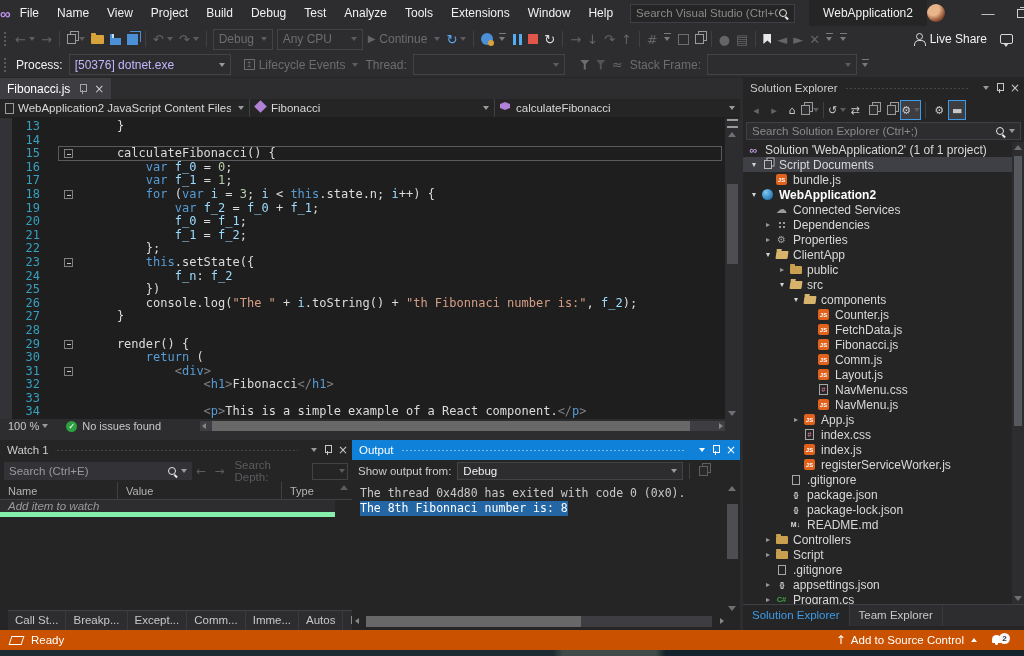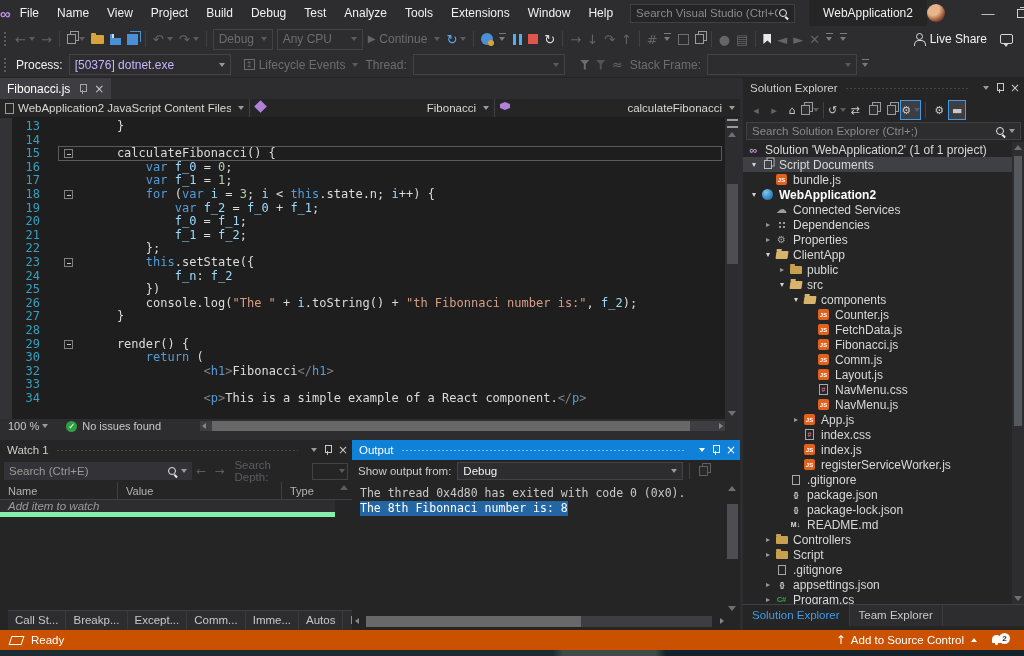--- a/index.html
+++ b/index.html
@@ -60,21 +60,21 @@
   #main { position:absolute; left:0; top:78px; width:1024px; height:552px; background:#2D2D30; }
 
   
   #editor { position:absolute; left:0; top:0; width:740px; height:355px; background:#1E1E1E; }
   #tabstrip { height:21px; background:#2D2D30; display:flex; }
   #ftab { background:#3E3E42; color:#FFFFFF; display:flex; align-items:center; padding:0 7px; font-size:12px; }
   #ftab .pin { position:relative; width:9px; height:10px; margin-left:8px; opacity:.75; }
   .pin::before { content:""; position:absolute; left:2px; top:0; width:5px; height:6px; border:1px solid #C8C8C8; }
   .pin::after { content:""; position:absolute; left:4px; top:6px; width:1px; height:4px; background:#C8C8C8; }
   .xg { color:#C8C8C8; font-size:12px; margin-left:7px; font-family:"DejaVu Sans",sans-serif; }
-  #navbar { height:19px; background:#252526; display:flex; border-bottom:1px solid #1E1E1E;text-align:right; }
+  #navbar { height:19px; background:#252526; display:flex; border-bottom:1px solid #1E1E1E; }
   .navdd { display:flex; align-items:center; border-right:1px solid #3F3F46; padding:0 5px; overflow:hidden; }
   .navdd .lbl { flex:1; color:#D8D8D8; font-size:11.5px; white-space:nowrap; overflow:hidden; margin:0 4px; }
   .nico { width:12px; height:12px; flex:none; position:relative; }
   .nico-doc { border:1px solid #9A9A9A; width:9px; height:11px; }
   .nico-class { background:#B180D7; width:9px; height:9px; transform:rotate(45deg); margin-left:1px; }
   .nico-method { background:#B180D7; width:10px; height:8px; border-radius:1px; clip-path:polygon(0 25%,50% 0,100% 25%,100% 75%,50% 100%,0 75%); }
   #codearea { position:relative; height:301px; overflow:hidden; }
   #bpmargin { position:absolute; left:0; top:0; width:12px; height:100%; background:#333337; }
   #codelines { position:absolute; left:0; top:2px; width:100%; font-family:"DejaVu Sans Mono",monospace; font-size:12px; line-height:13.6px; }
   .cl { position:relative; height:13.6px; white-space:pre; }
@@ -431,20 +431,21 @@
             <div class="cl"><span class="num">21</span><span class="ctext"><span class="tk-p">            </span><span class="tk-i">f_1</span><span class="tk-p"> = </span><span class="tk-i">f_2</span><span class="tk-p">;</span></span></div>
             <div class="cl"><span class="num">22</span><span class="ctext"><span class="tk-p">        };</span></span></div>
             <div class="cl"><span class="num">23</span><span class="fold"></span><span class="ctext"><span class="tk-p">        </span><span class="tk-k">this</span><span class="tk-p">.setState({</span></span></div>
             <div class="cl"><span class="num">24</span><span class="ctext"><span class="tk-p">            </span><span class="tk-i">f_n</span><span class="tk-p">: </span><span class="tk-i">f_2</span></span></div>
             <div class="cl"><span class="num">25</span><span class="ctext"><span class="tk-p">        })</span></span></div>
             <div class="cl"><span class="num">26</span><span class="ctext"><span class="tk-p">        console.log(</span><span class="tk-s">"The "</span><span class="tk-p"> + </span><span class="tk-i">i</span><span class="tk-p">.toString() + </span><span class="tk-s">"th Fibonnaci number is:"</span><span class="tk-p">, </span><span class="tk-i">f_2</span><span class="tk-p">);</span></span></div>
             <div class="cl"><span class="num">27</span><span class="ctext"><span class="tk-p">    }</span></span></div>
             <div class="cl"><span class="num">28</span><span class="ctext"></span></div>
             <div class="cl"><span class="num">29</span><span class="fold"></span><span class="ctext"><span class="tk-p">    render() {</span></span></div>
             <div class="cl"><span class="num">30</span><span class="ctext"><span class="tk-p">        </span><span class="tk-k">return</span><span class="tk-p"> (</span></span></div>
+            <div class="cl"><span class="num">31</span><span class="fold"></span><span class="ctext"><span class="tk-p">            </span><span class="tk-g">&lt;</span><span class="tk-k">div</span><span class="tk-g">&gt;</span></span></div>
             <div class="cl"><span class="num">32</span><span class="ctext"><span class="tk-p">                </span><span class="tk-g">&lt;</span><span class="tk-k">h1</span><span class="tk-g">&gt;</span><span class="tk-p">Fibonacci</span><span class="tk-g">&lt;/</span><span class="tk-k">h1</span><span class="tk-g">&gt;</span></span></div>
             <div class="cl"><span class="num">33</span><span class="ctext"></span></div>
             <div class="cl"><span class="num">34</span><span class="ctext"><span class="tk-p">                </span><span class="tk-g">&lt;</span><span class="tk-k">p</span><span class="tk-g">&gt;</span><span class="tk-p">This is a simple example of a React component.</span><span class="tk-g">&lt;/</span><span class="tk-k">p</span><span class="tk-g">&gt;</span></span></div>
           </div>
         <div id="evscroll">
           <span class="splitgrip"></span>
           <span class="sarrow up"></span>
           <span class="thumb"></span>
           <span class="sarrow dn"></span>
         </div>

